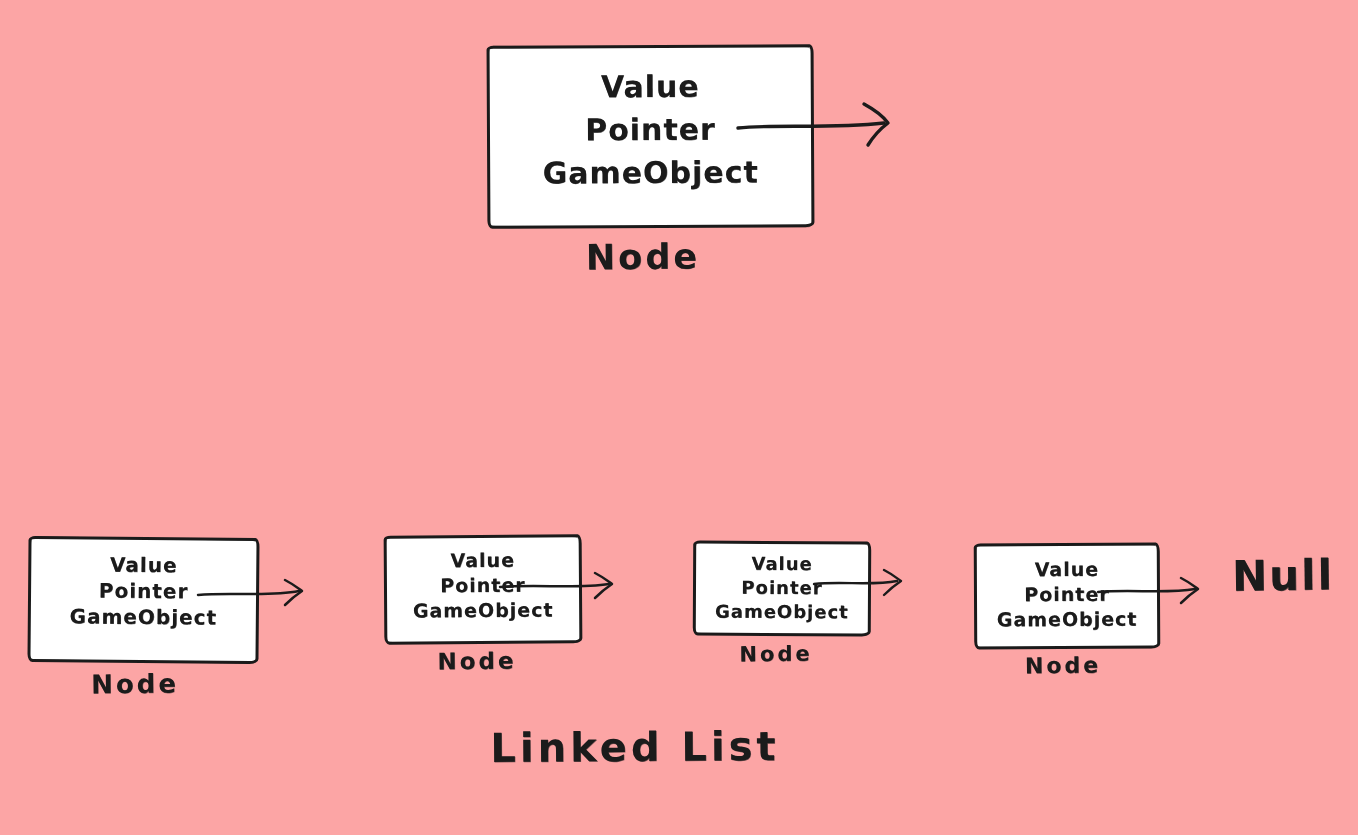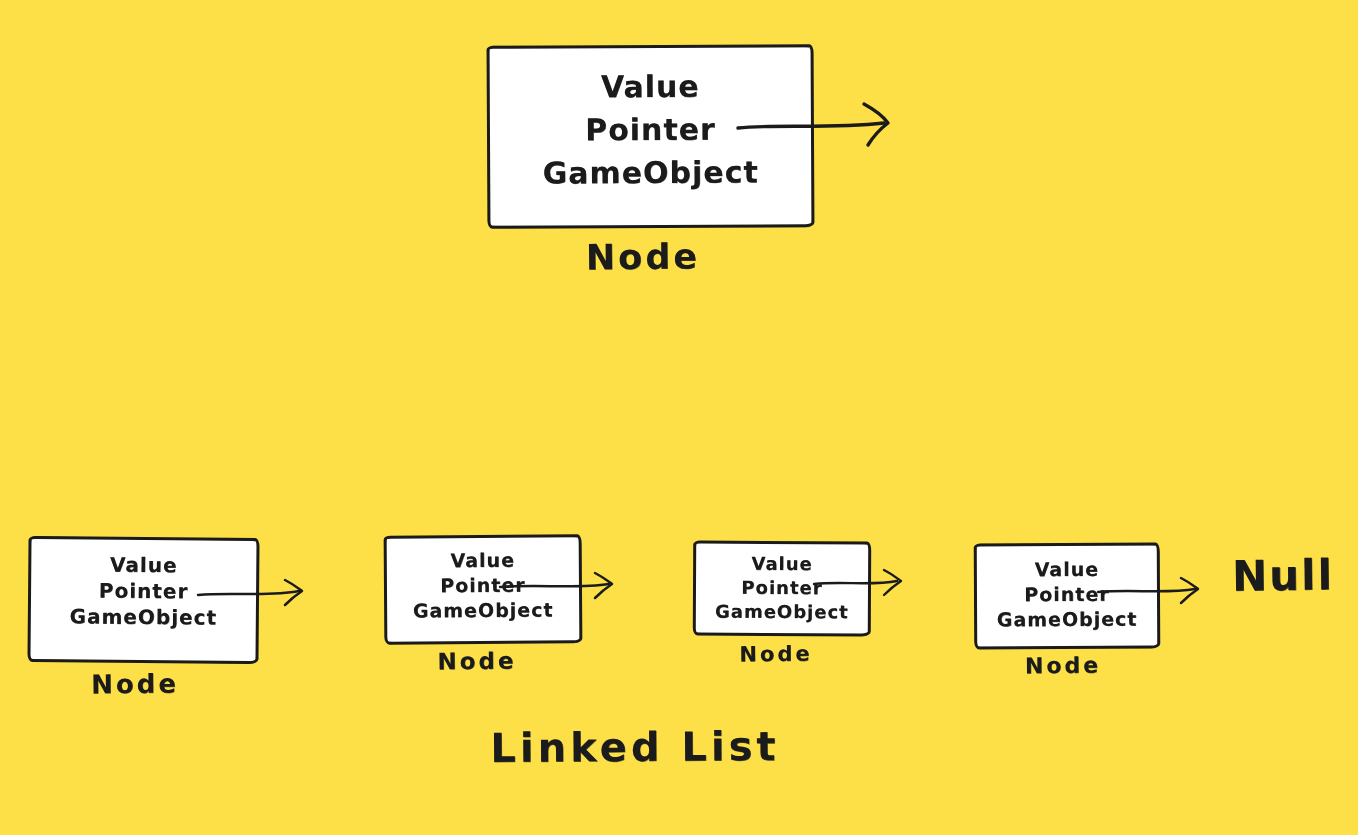--- a/index.html
+++ b/index.html
@@ -5,21 +5,21 @@
   * { margin: 0; padding: 0; box-sizing: border-box; }
   html, body { background: #ffffff; }
   body {
     font-family: "DejaVu Sans", "Liberation Sans", sans-serif;
     color: #1b1b1b;
   }
   .canvas {
     position: relative;
     width: 1358px;
     height: 835px;
-    background: #fde047;
+    background: #fca5a5;
     overflow: hidden;
   }
   
   .node {
     position: absolute;
     background: #fff;
     border: 3px solid #1b1b1b;
     border-radius: 7px 4px 9px 5px / 4px 9px 5px 8px;
     transform: rotate(var(--rot, 0deg));
     display: flex;

